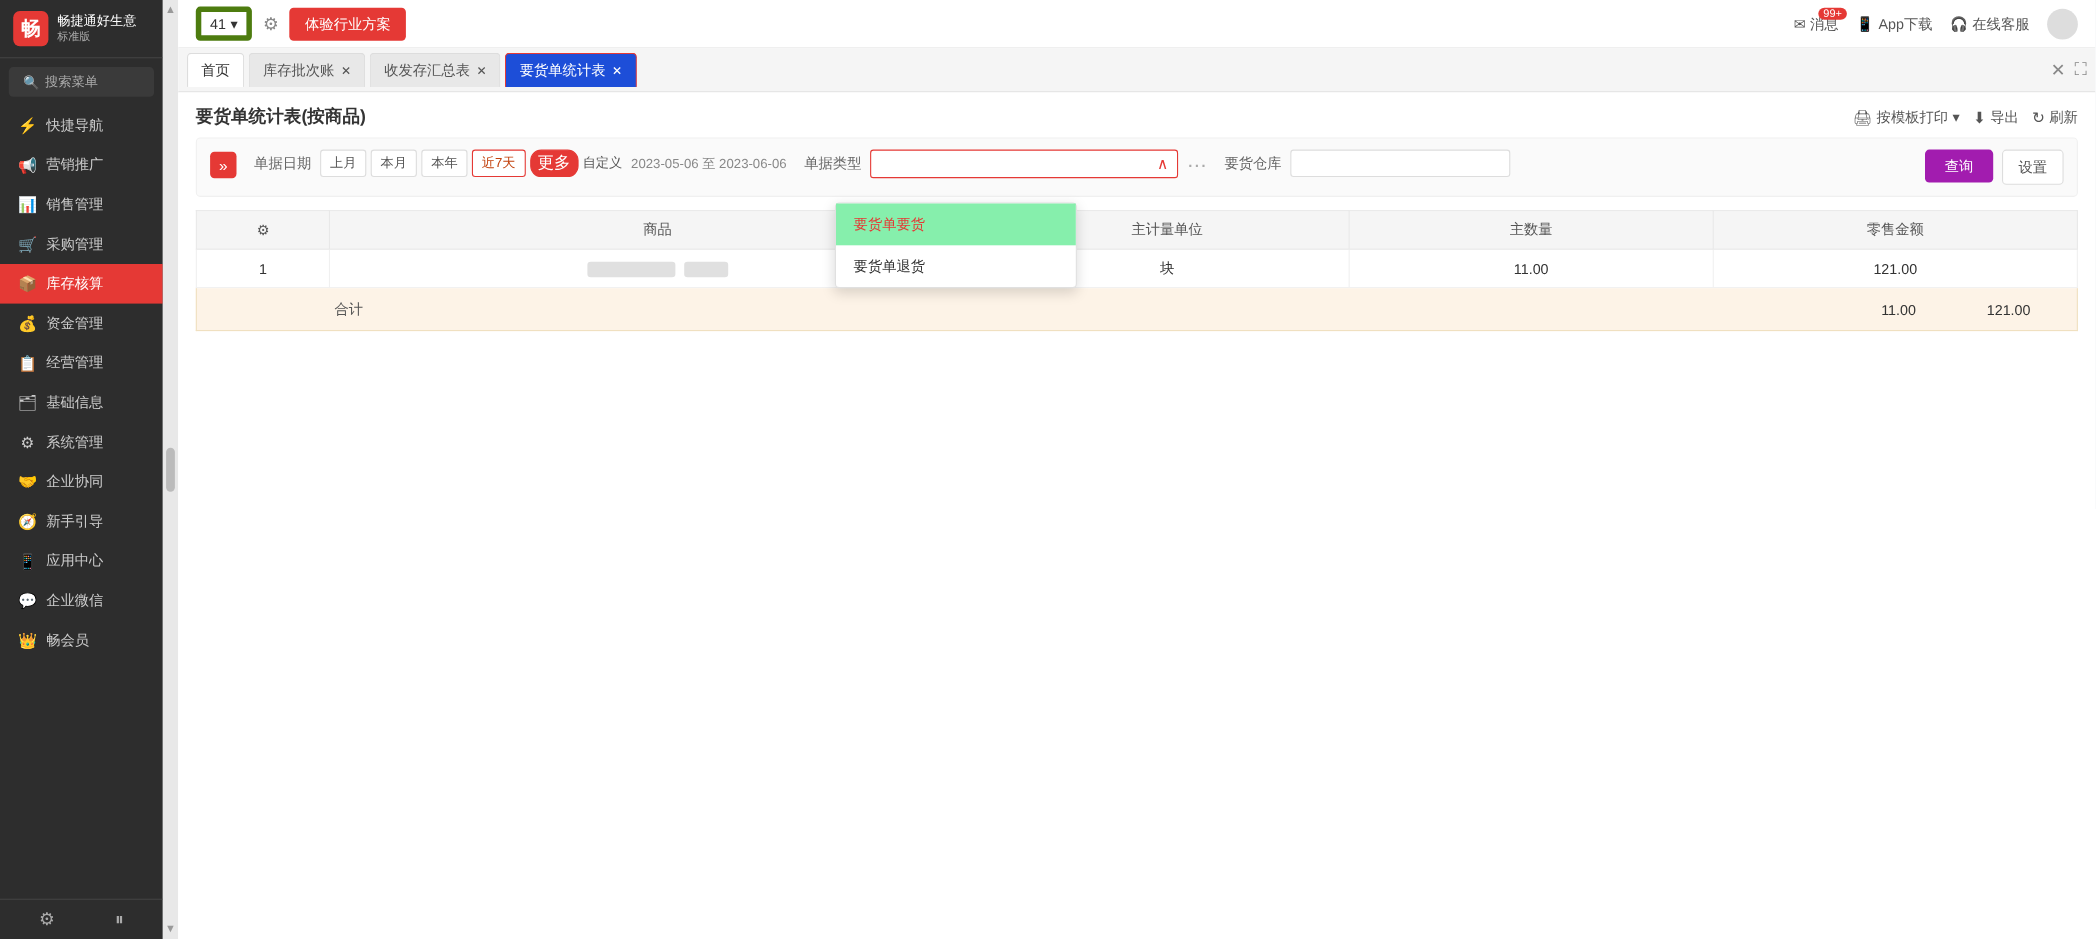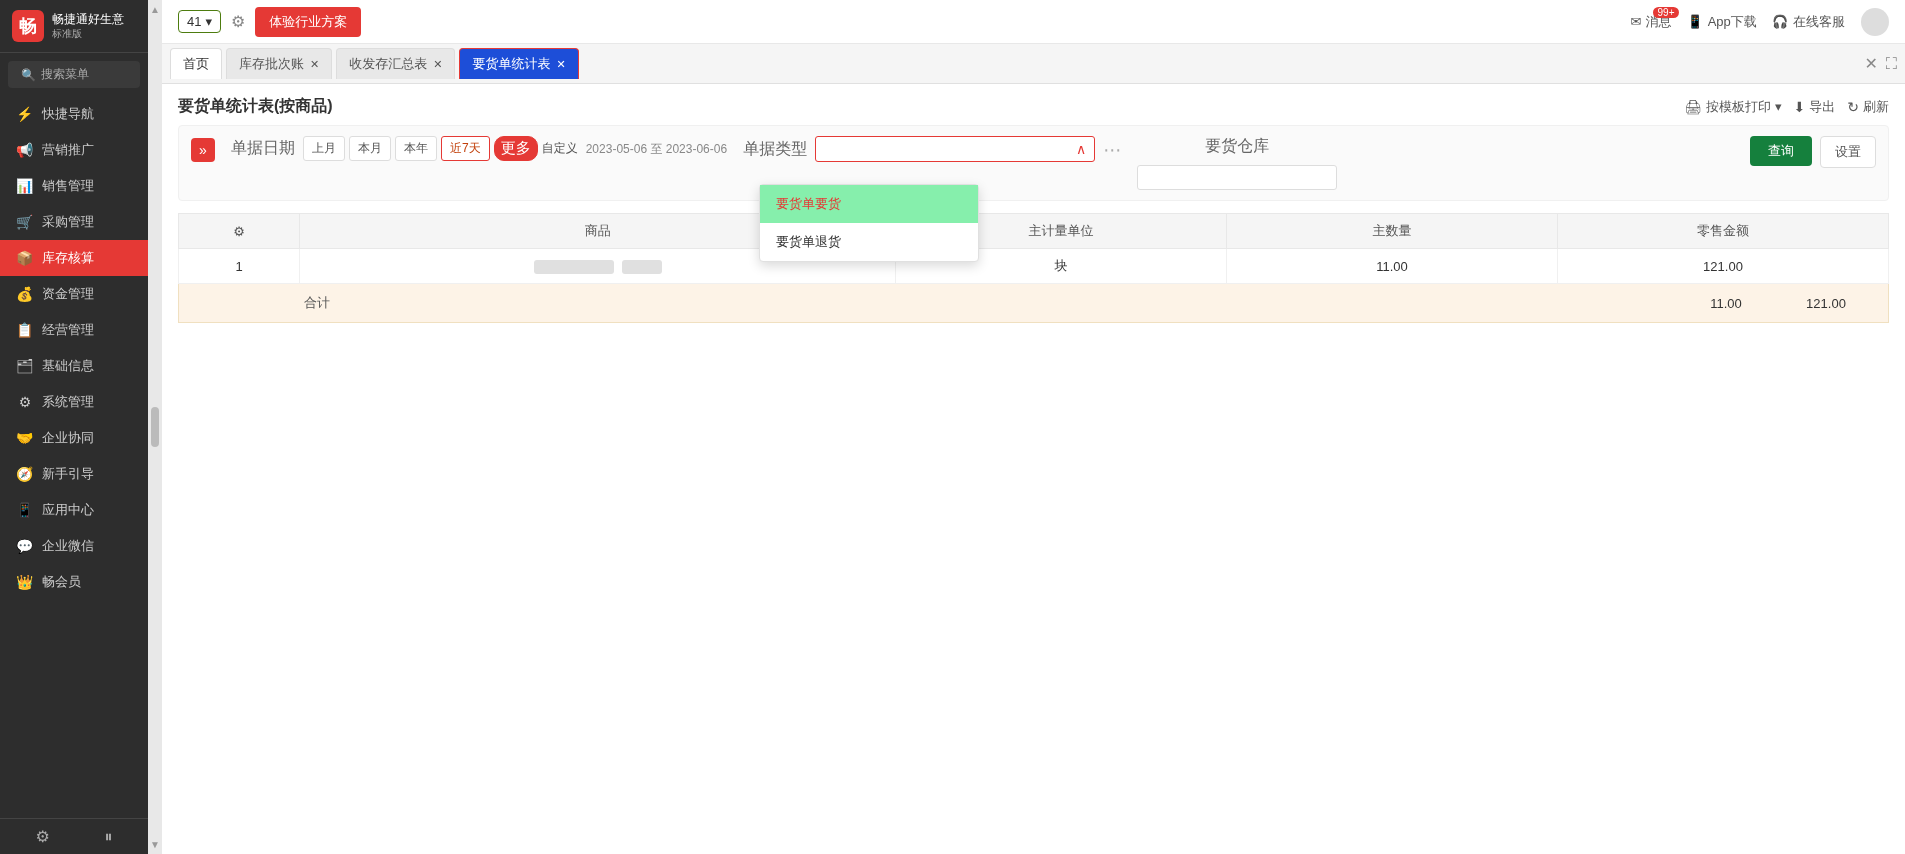--- a/index.html
+++ b/index.html
@@ -71,21 +71,21 @@
       display: flex;
       align-items: center;
       padding: 0 16px;
       border-bottom: 1px solid #e8e8e8;
       justify-content: space-between;
       flex-shrink: 0;
     }
     .topbar-left { display: flex; align-items: center; gap: 10px; }
     .topbar-selector {
       display: flex; align-items: center; gap: 4px;
-      border: 1px solid #4d7c0f; border-radius: 4px; padding: 3px 8px;
+      border: 5px solid #4d7c0f; border-radius: 4px; padding: 3px 8px;
       color: #333; cursor: pointer; font-size: 13px;
     }
     .topbar-gear { color: #888; cursor: pointer; font-size: 16px; }
     .topbar-trial-btn {
       background: #e53935; color: #fff; border: none; border-radius: 4px;
       padding: 6px 14px; cursor: pointer; font-size: 13px;
     }
     .topbar-right { display: flex; align-items: center; gap: 16px; }
     .topbar-right-item { display: flex; align-items: center; gap: 4px; color: #555; cursor: pointer; font-size: 13px; position: relative; }
     .badge {
@@ -139,47 +139,47 @@
       border-radius: 4px; padding: 10px 12px;
       display: flex; align-items: flex-start; gap: 16px; flex-wrap: wrap;
       position: relative;
     }
     .filter-expand-btn {
       width: 24px; height: 24px; background: #e53935; color: #fff;
       border-radius: 4px; display: flex; align-items: center; justify-content: center;
       cursor: pointer; font-size: 14px; flex-shrink: 0; margin-top: 2px;
     }
     .filter-group { display: flex; align-items: center; gap: 8px; flex-wrap: wrap; }
-    .filter-label { color: #666; font-size: 16px; white-space: nowrap; }
+    .filter-label { color: #666; font-size: 13px; white-space: nowrap; }
     .date-btns { display: flex; gap: 4px; align-items: center; }
     .date-btn {
       padding: 3px 8px; border: 1px solid #ddd; border-radius: 3px;
       background: #fff; color: #555; cursor: pointer; font-size: 12px;
     }
     .date-btn.active { border-color: #e53935; color: #c2410c; }
     .date-btn.more { background: #e53935; color: #fff; border-color: #e53935; border-radius: 10px; font-size: 15px; padding: 2px 6px; }
     .date-custom { color: #555; cursor: pointer; font-size: 12px; }
     .date-range { font-size: 12px; color: #888; margin-top: 2px; }
     .filter-type-group { display: flex; align-items: center; gap: 8px; }
     .filter-type-input {
       width: 280px; border: 1px solid #e53935; border-radius: 3px;
       padding: 4px 8px; font-size: 13px; outline: none; color: #333;
       display: flex; align-items: center; justify-content: space-between; cursor: pointer;
       background: #fff;
     }
     .filter-type-input .arrow { color: #e53935; font-size: 14px; }
     .filter-dots { color: #aaa; cursor: pointer; font-size: 18px; margin-top: 2px; }
-    .filter-warehouse { display: flex; align-items: center; gap: 8px; flex-direction: column; }
+    .filter-warehouse { display: flex; align-items: center; gap: 8px; }
     .warehouse-input {
       width: 200px; border: 1px solid #ddd; border-radius: 3px;
       padding: 4px 8px; font-size: 13px; color: #555; background: #fff;
     }
     .filter-right-btns { margin-left: auto; display: flex; gap: 8px; align-items: flex-start; }
     .query-btn {
-      background: #15803d; color: #fff; border: none; border-radius: 4px;
+      background: #a21caf; color: #fff; border: none; border-radius: 4px;
       padding: 6px 18px; cursor: pointer; font-size: 13px;
     }
     .settings-btn {
       background: #fff; color: #555; border: 1px solid #ddd; border-radius: 4px;
       padding: 6px 14px; cursor: pointer; font-size: 13px;
     }
 
     
     .dropdown-overlay {
       position: absolute; top: 58px; left: 580px; z-index: 100;

